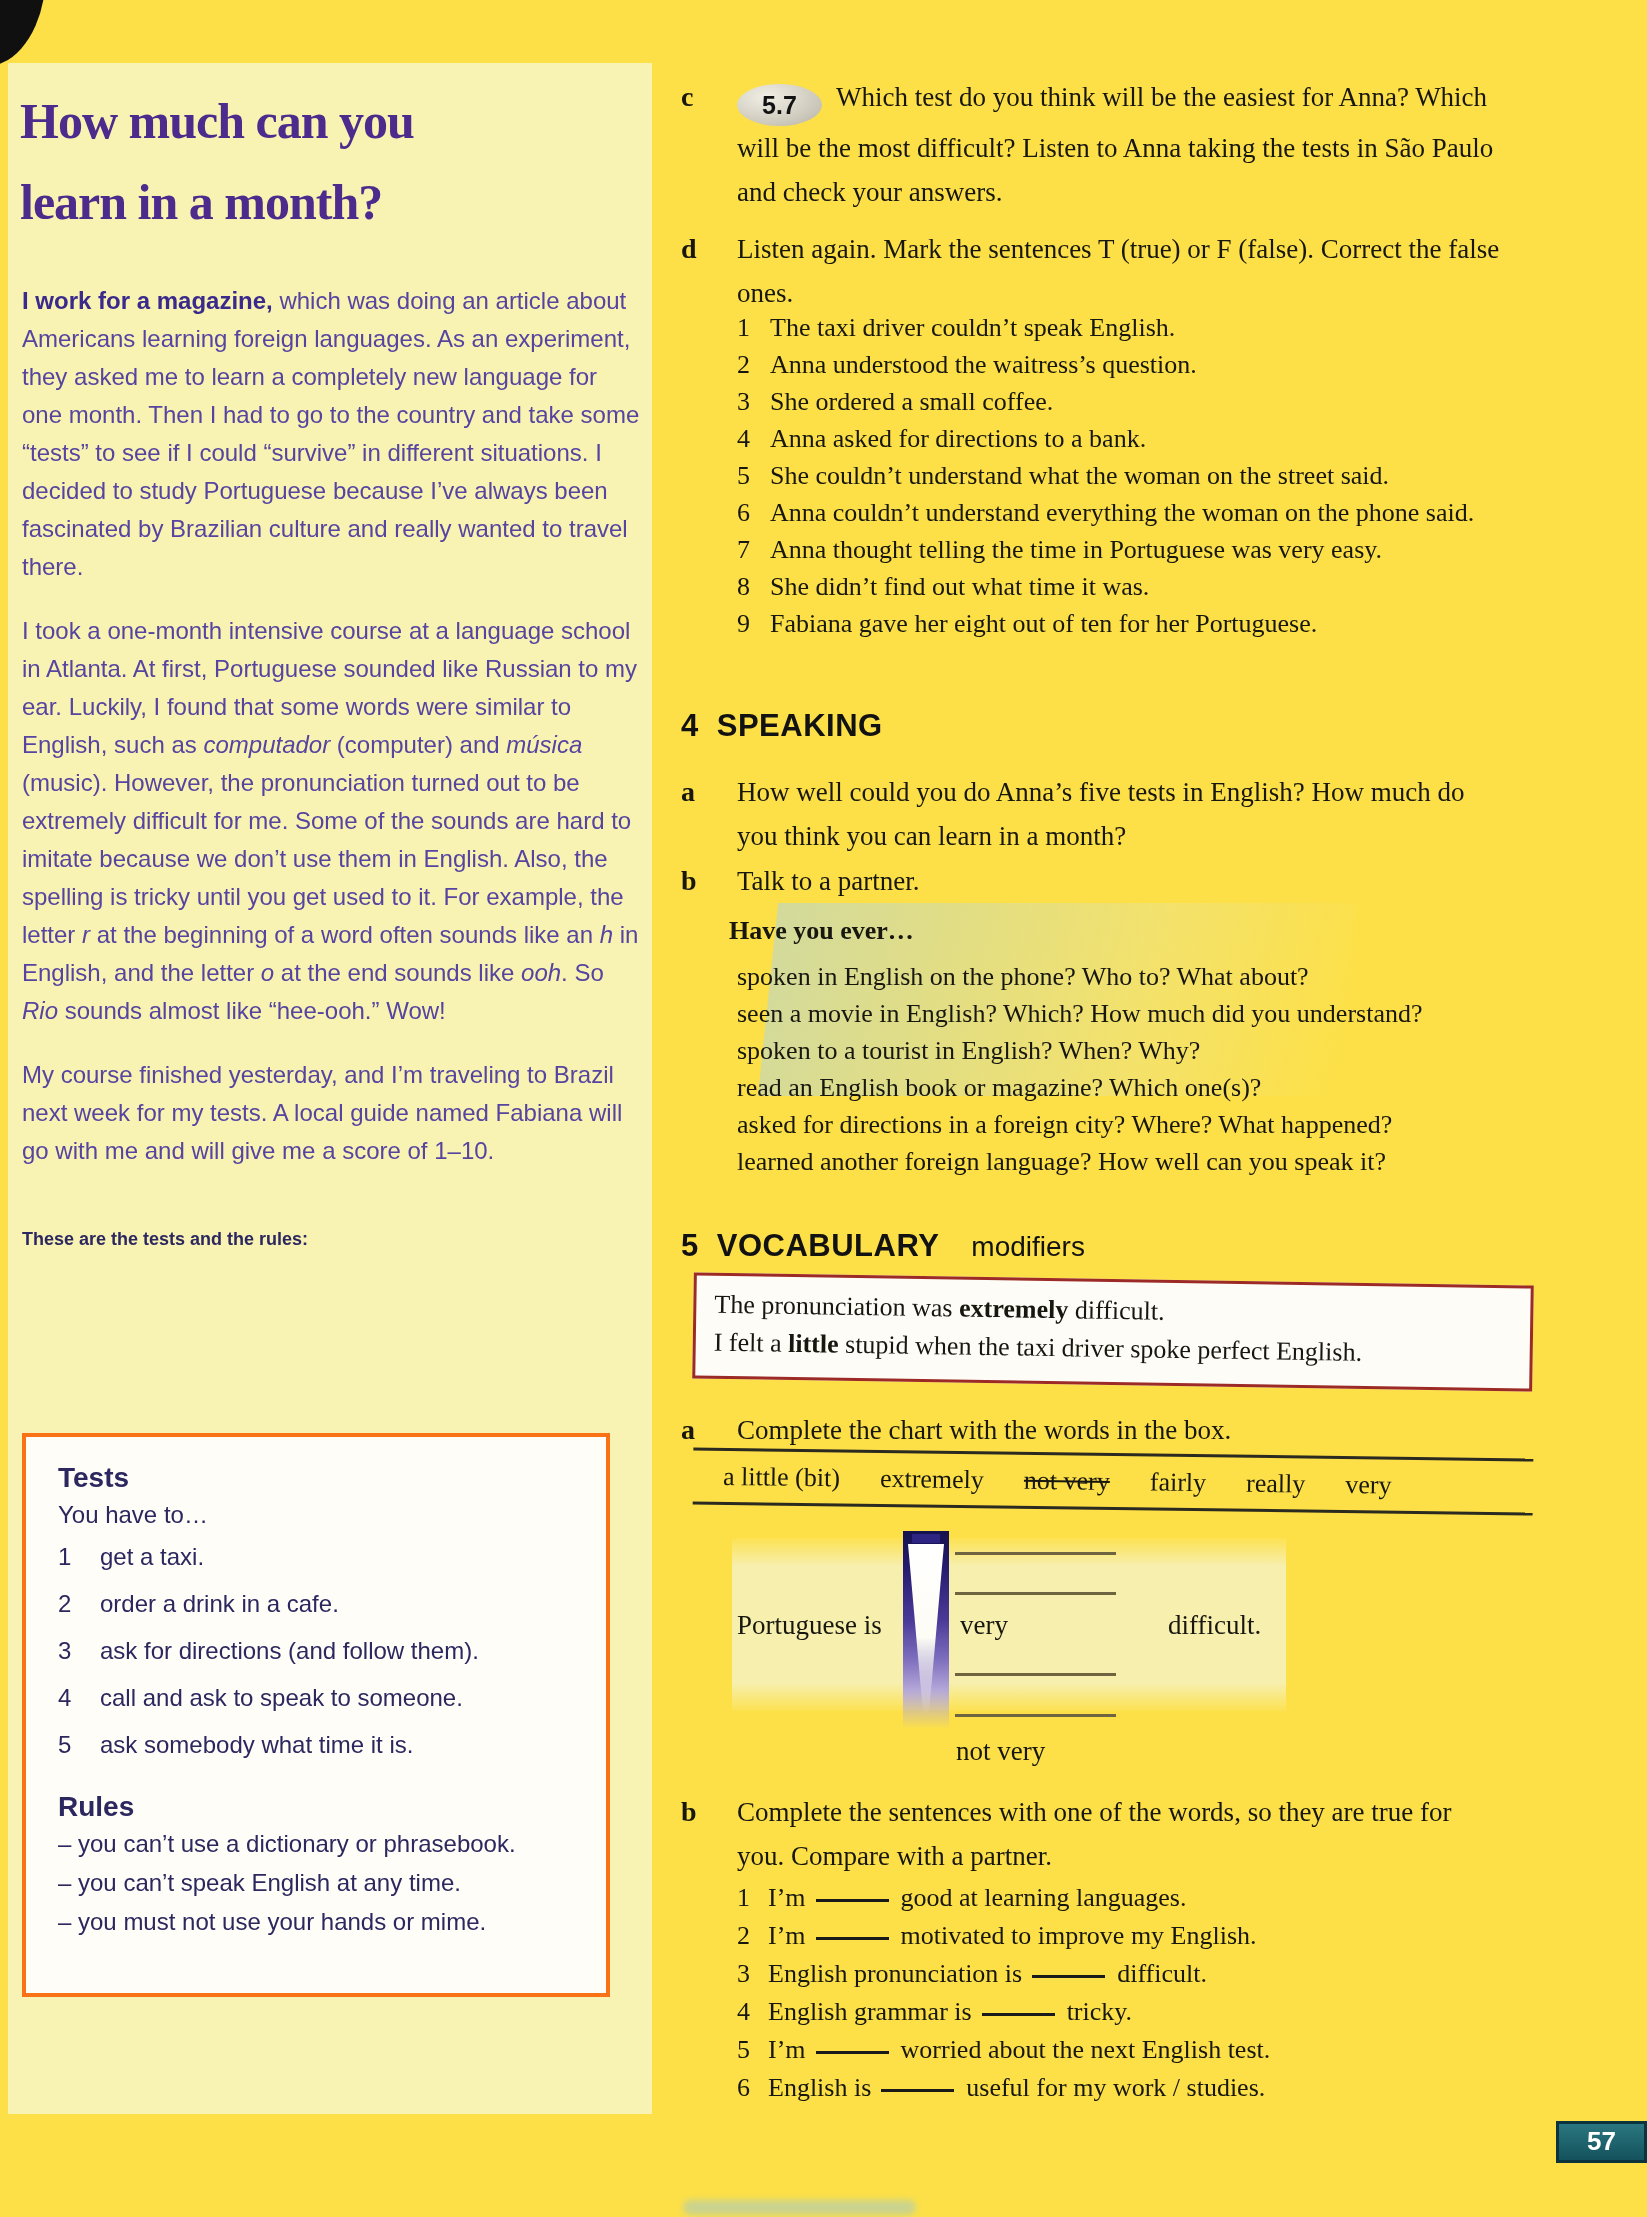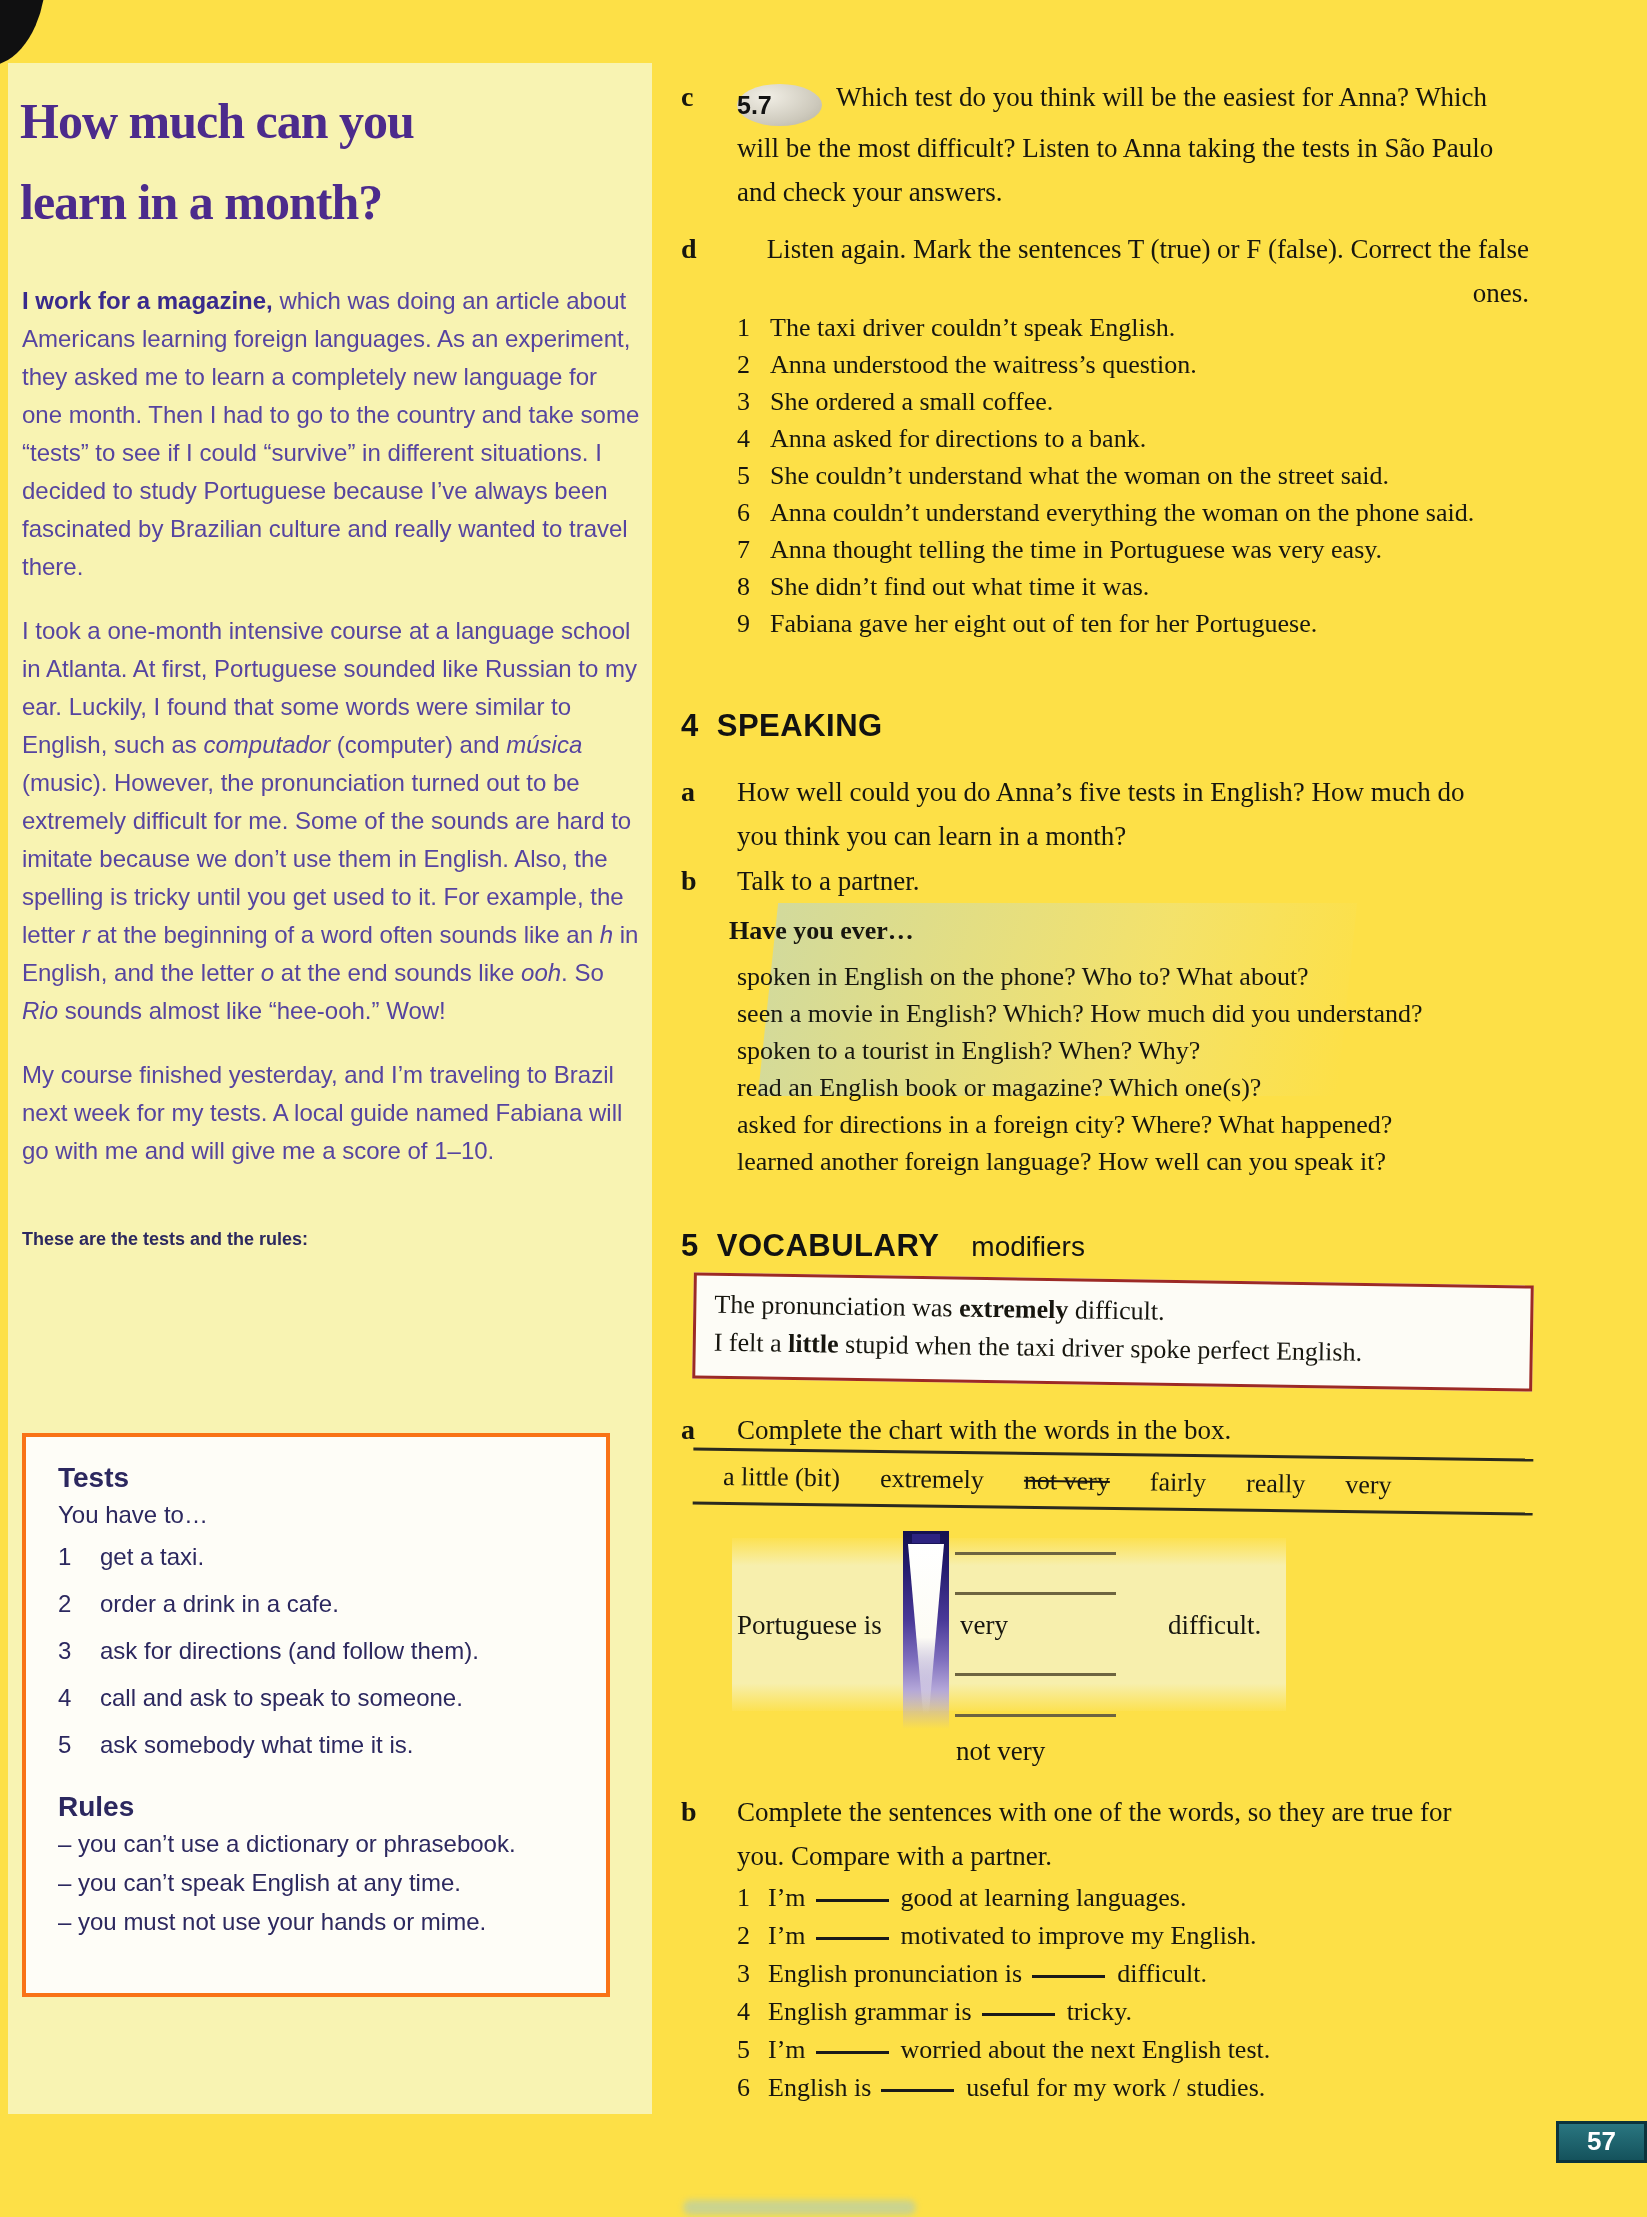--- a/index.html
+++ b/index.html
@@ -27,21 +27,21 @@
   .t-row{display:flex;font-size:24px;line-height:47px;}
   .t-num{width:42px;flex:none;}
   .r-row{font-size:24px;line-height:39px;}
   
   .rc{position:absolute;left:681px;top:0;width:896px;font-family:"Liberation Serif",serif;color:#17160f;}
   .rc .abs{position:absolute;}
   .lab{font-weight:bold;font-size:28px;font-family:"Liberation Serif",serif;}
   .bodytxt{font-size:27px;line-height:44px;}
   .audio-badge{display:inline-block;width:85px;height:42px;border-radius:50%;
         background:radial-gradient(ellipse at 35% 30%,#f1eee5,#cdc9bc 65%,#b3afa2);
-        line-height:42px;font-family:"Liberation Sans",sans-serif;
+        text-align:center;line-height:42px;font-family:"Liberation Sans",sans-serif;
         font-weight:bold;font-size:25px;color:#121212;margin-right:14px;vertical-align:-8px;}
   .d-list{font-size:26px;line-height:37px;}
   .d-row{display:flex;}
   .d-num{width:33px;flex:none;}
   .d-text{flex:1;}
   .sec-head{font-family:"Liberation Sans",sans-serif;font-weight:bold;font-size:31px;color:#121212;
         letter-spacing:0.5px;}
   .sec-head .word{margin-left:18px;}
   .sec-sub{font-family:"Liberation Sans",sans-serif;font-weight:normal;font-size:28px;
         letter-spacing:0;margin-left:32px;}
@@ -133,21 +133,21 @@
 
   <div class="rc">
     <div class="blue-wash"></div>
 
     <div class="abs lab" style="left:0;top:81px;">c</div>
     <div class="abs bodytxt" style="left:56px;top:75px;width:792px;">
       <span class="audio-badge">5.7</span><span>Which test do you think will be the easiest for Anna? Which will be the most difficult? Listen to Anna taking the tests in São Paulo and check your answers.</span>
     </div>
 
     <div class="abs lab" style="left:0;top:233px;">d</div>
-    <div class="abs bodytxt" style="left:56px;top:227px;width:792px;text-align:right;">Listen again. Mark the sentences T (true) or F (false). Correct the false ones.</div>
+    <div class="abs bodytxt" style="left:56px;top:227px;width:792px;">Listen again. Mark the sentences T (true) or F (false). Correct the false ones.</div>
     <div class="abs d-list" style="left:56px;top:309px;width:782px;" id="d-list">
         <div class="d-row">
           <span class="d-num">1</span>
           <span class="d-text">The taxi driver couldn’t speak English.</span>
         </div>
         <div class="d-row">
           <span class="d-num">2</span>
           <span class="d-text">Anna understood the waitress’s question.</span>
         </div>
         <div class="d-row">

